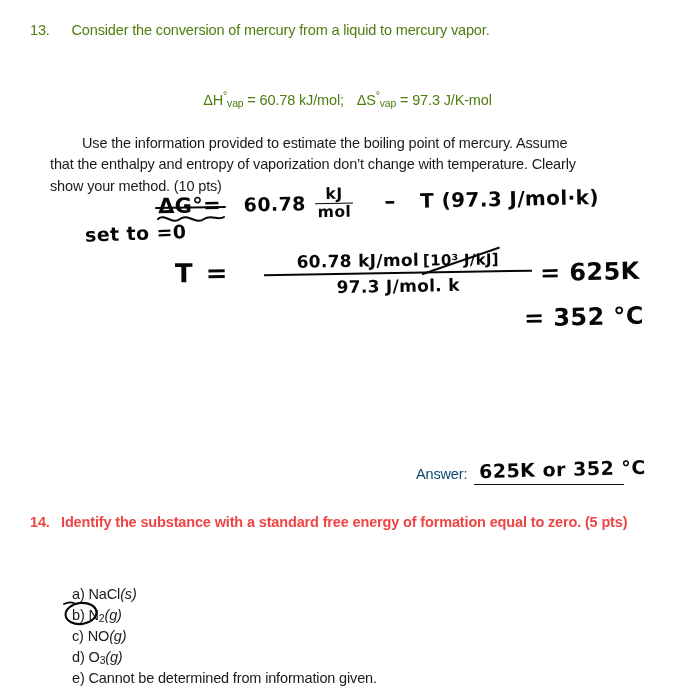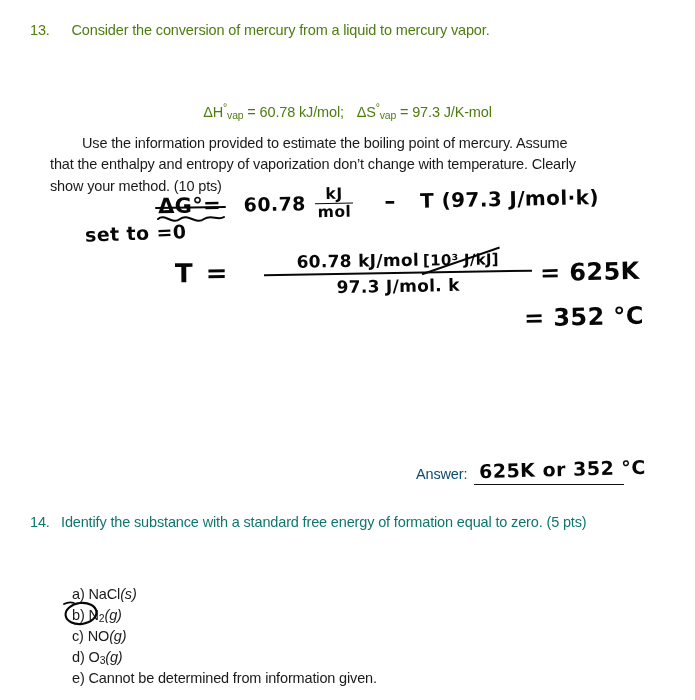--- a/index.html
+++ b/index.html
@@ -59,22 +59,23 @@
   }
   #q13-instructions .indent { display: inline-block; width: 32px; }
 
   #q14-stem {
     position: absolute;
     left: 30px;
     top: 512px;
     width: 620px;
     font-size: 14.5px;
     line-height: 1.5;
-    color: #0f766e;
-    letter-spacing: -0.15px;
+    color: #ef4444;
+    letter-spacing: -0.15px;
+    font-weight: bold;
   }
   #q14-stem .numcell {
     display: inline-block;
     width: 31px;
     vertical-align: top;
   }
   #q14-stem .stemtext {
     display: inline-block;
     width: 580px;
     vertical-align: top;
@@ -225,21 +226,21 @@
 
 <div id="page">
 
   <div class="printed" style="left:30px; top:20px;">
     <span class="qnum">13.</span>
     <span style="display:inline-block;width:14px"></span>
     <span>Consider the conversion of mercury from a liquid to mercury vapor.</span>
   </div>
 
 
-  <div class="printed" style="left:0; top:102px; width:695px; text-align:center;">
+  <div class="printed" style="left:0; top:90px; width:695px; text-align:center;">
     <span>ΔH</span><sup class="deg">°</sup><sub class="sb">vap</sub>
     <span>= 60.78 kJ/mol;</span>
     <span style="display:inline-block;width:5px"></span>
     <span>ΔS</span><sup class="deg">°</sup><sub class="sb">vap</sub>
     <span>= 97.3 J/K-mol</span>
   </div>
 
   <div id="q13-instructions">
     <span class="indent"></span><span>Use the information provided to estimate the boiling point of mercury.  Assume</span><br>
     <span>that the enthalpy and entropy of vaporization don’t change with temperature.  Clearly</span><br>

